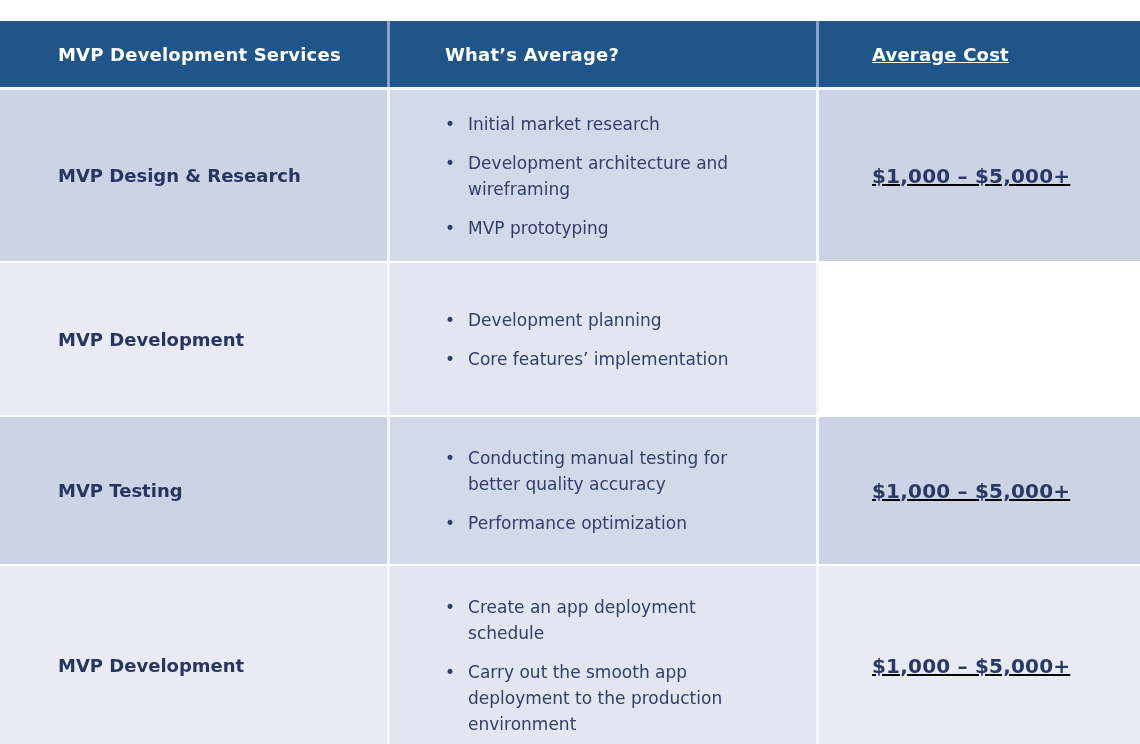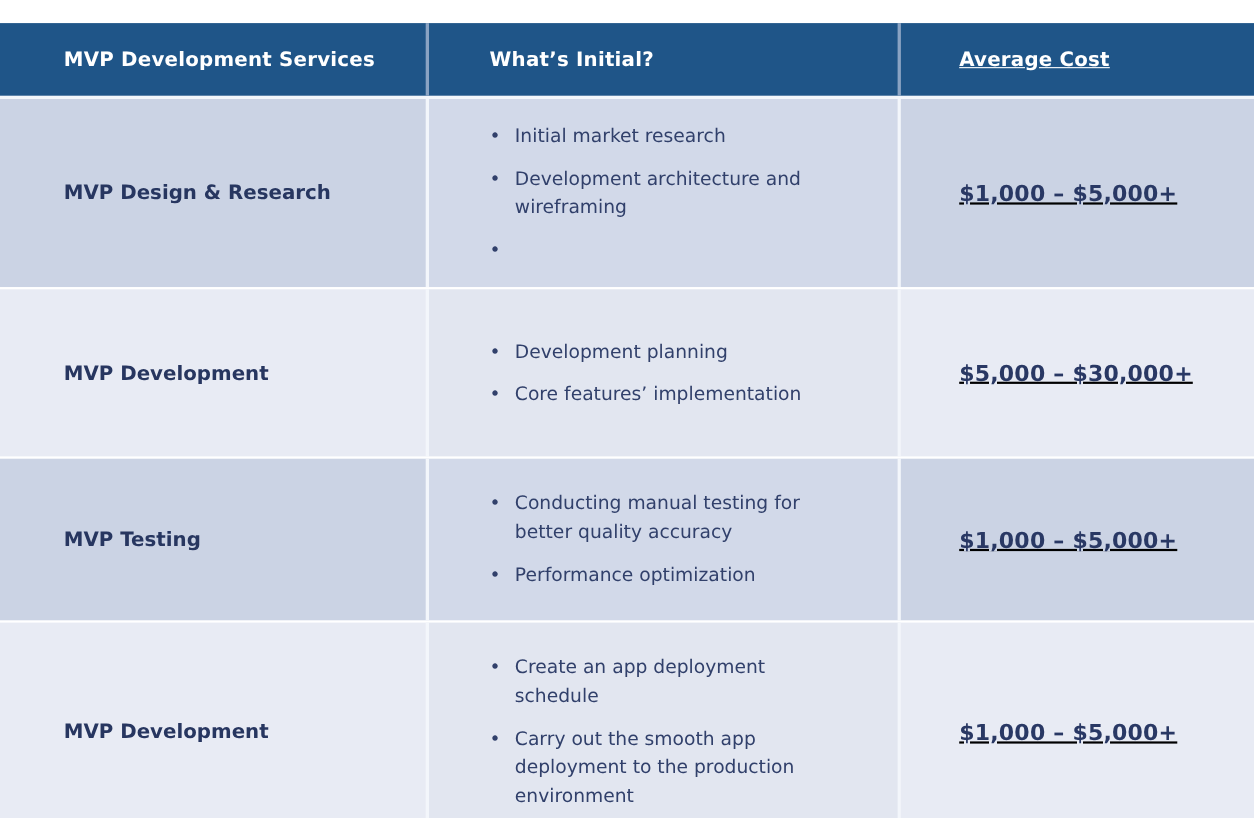--- a/index.html
+++ b/index.html
@@ -72,40 +72,41 @@
     color:var(--cost-color);
     font-size:20px;font-weight:700;letter-spacing:0.2px;
   }
 </style>
 </head>
 <body>
 
 <div class="table">
   <div class="header-row">
     <div class="header-cell col-1">MVP Development Services</div>
-    <div class="header-cell col-2">What’s Initial?</div>
+    <div class="header-cell col-2">What’s Average?</div>
     <div class="header-cell col-3">Average Cost</div>
   </div>
   <div class="rows" id="rows">
   <div class="row">
     <div class="cell col-1">
       <span class="service-label">MVP Design &amp; Research</span>
     </div>
     <div class="cell col-2">
       <ul class="included-list">
             <li>
               <span class="dot">•</span>
               <span class="li-text">Initial market research</span>
             </li>
             <li>
               <span class="dot">•</span>
               <span class="li-text">Development architecture and wireframing</span>
             </li>
             <li>
               <span class="dot">•</span>
+              <span class="li-text">MVP prototyping</span>
             </li>
           </ul>
     </div>
     <div class="cell col-3">
       <span class="cost-value">$1,000 – $5,000+</span>
     </div>
   </div>
 
   <div class="row">
     <div class="cell col-1">
@@ -115,23 +116,20 @@
       <ul class="included-list">
             <li>
               <span class="dot">•</span>
               <span class="li-text">Development planning</span>
             </li>
             <li>
               <span class="dot">•</span>
               <span class="li-text">Core features’ implementation</span>
             </li>
           </ul>
-    </div>
-    <div class="cell col-3">
-      <span class="cost-value">$5,000 – $30,000+</span>
     </div>
   </div>
 
   <div class="row">
     <div class="cell col-1">
       <span class="service-label">MVP Testing</span>
     </div>
     <div class="cell col-2">
       <ul class="included-list">
             <li>

